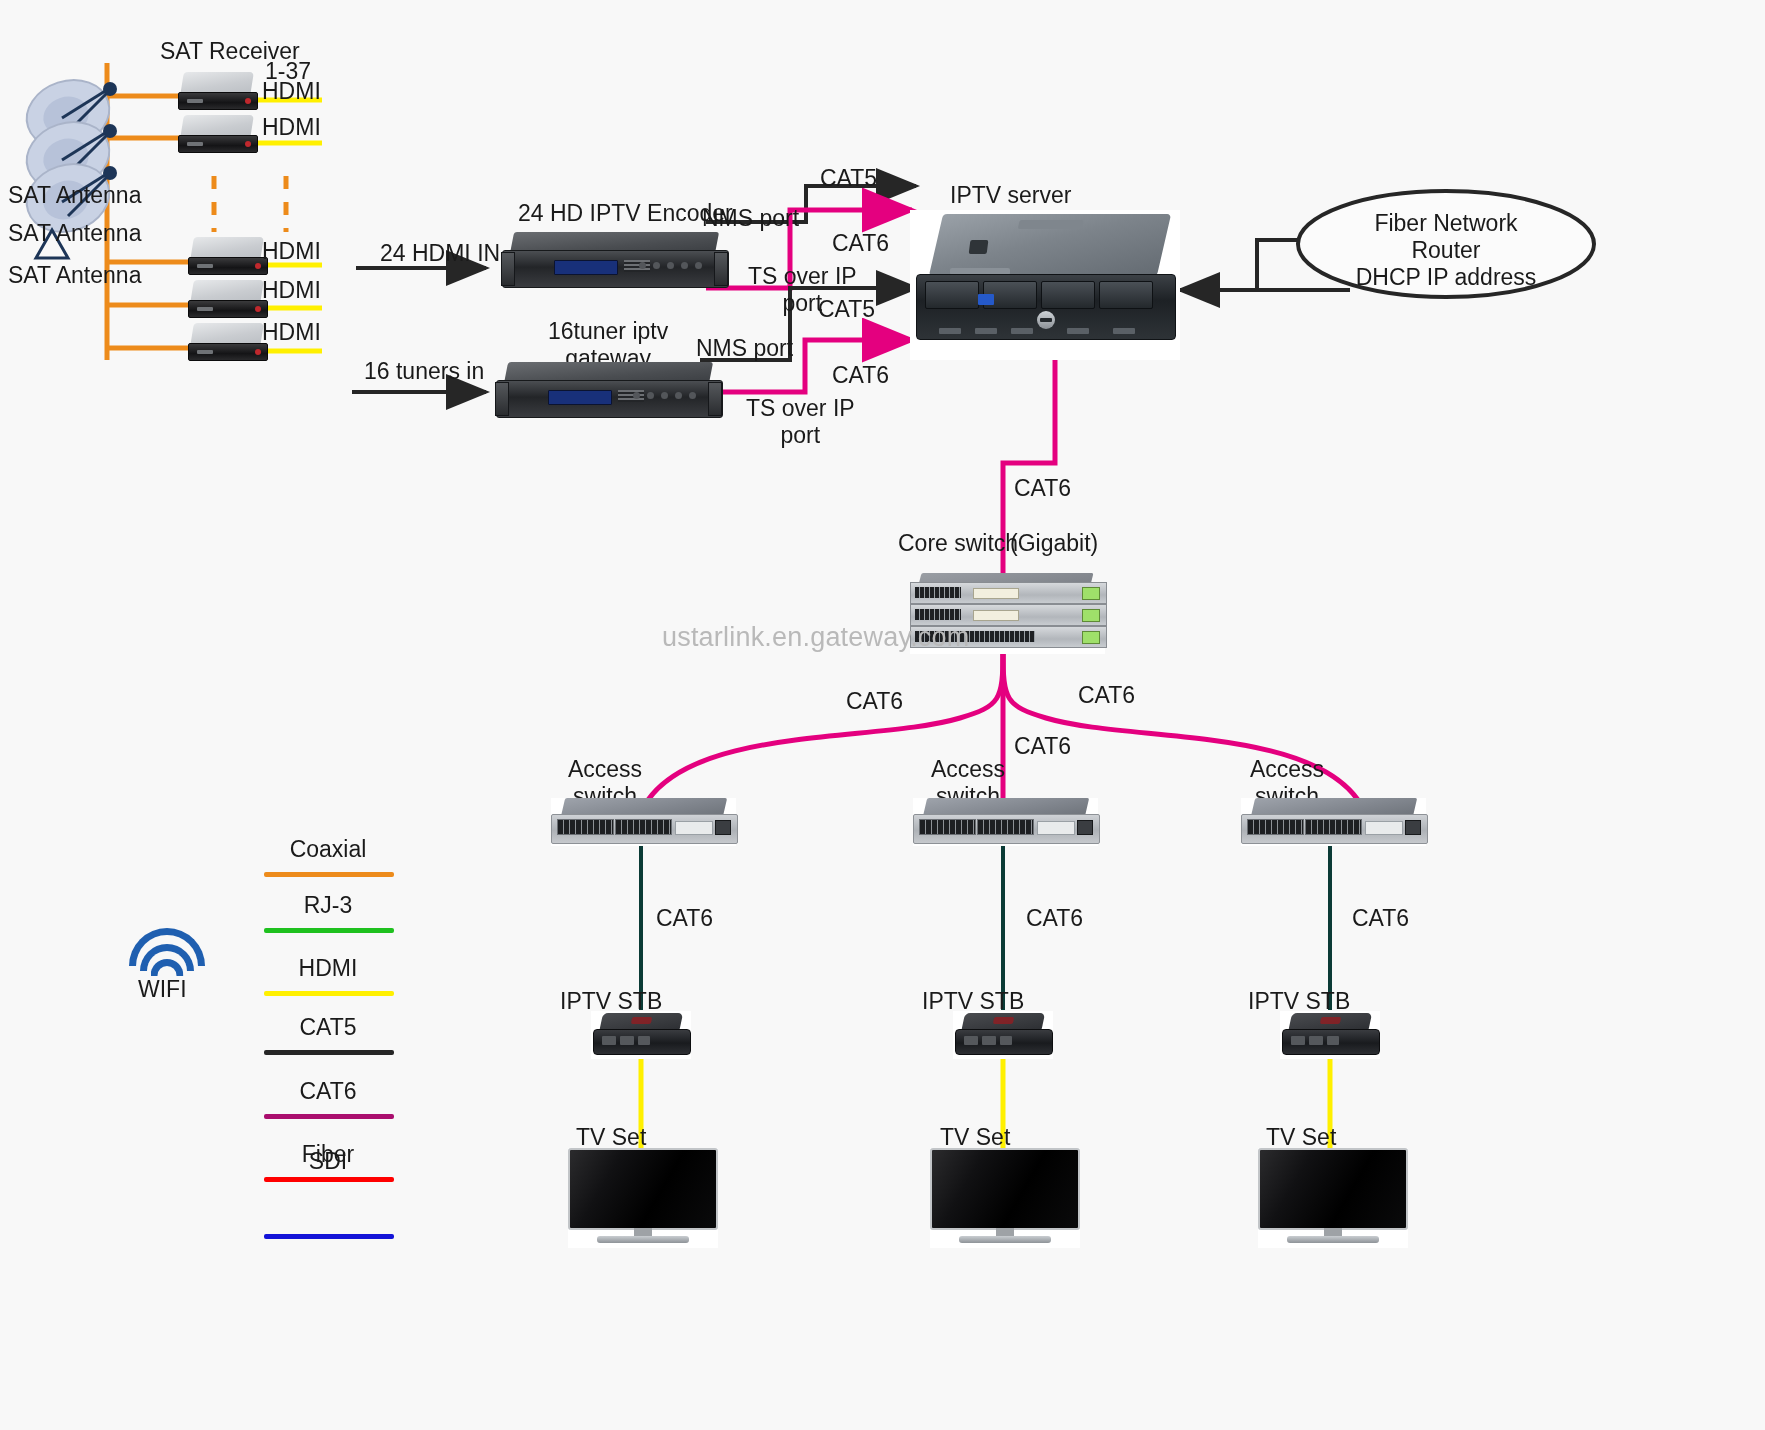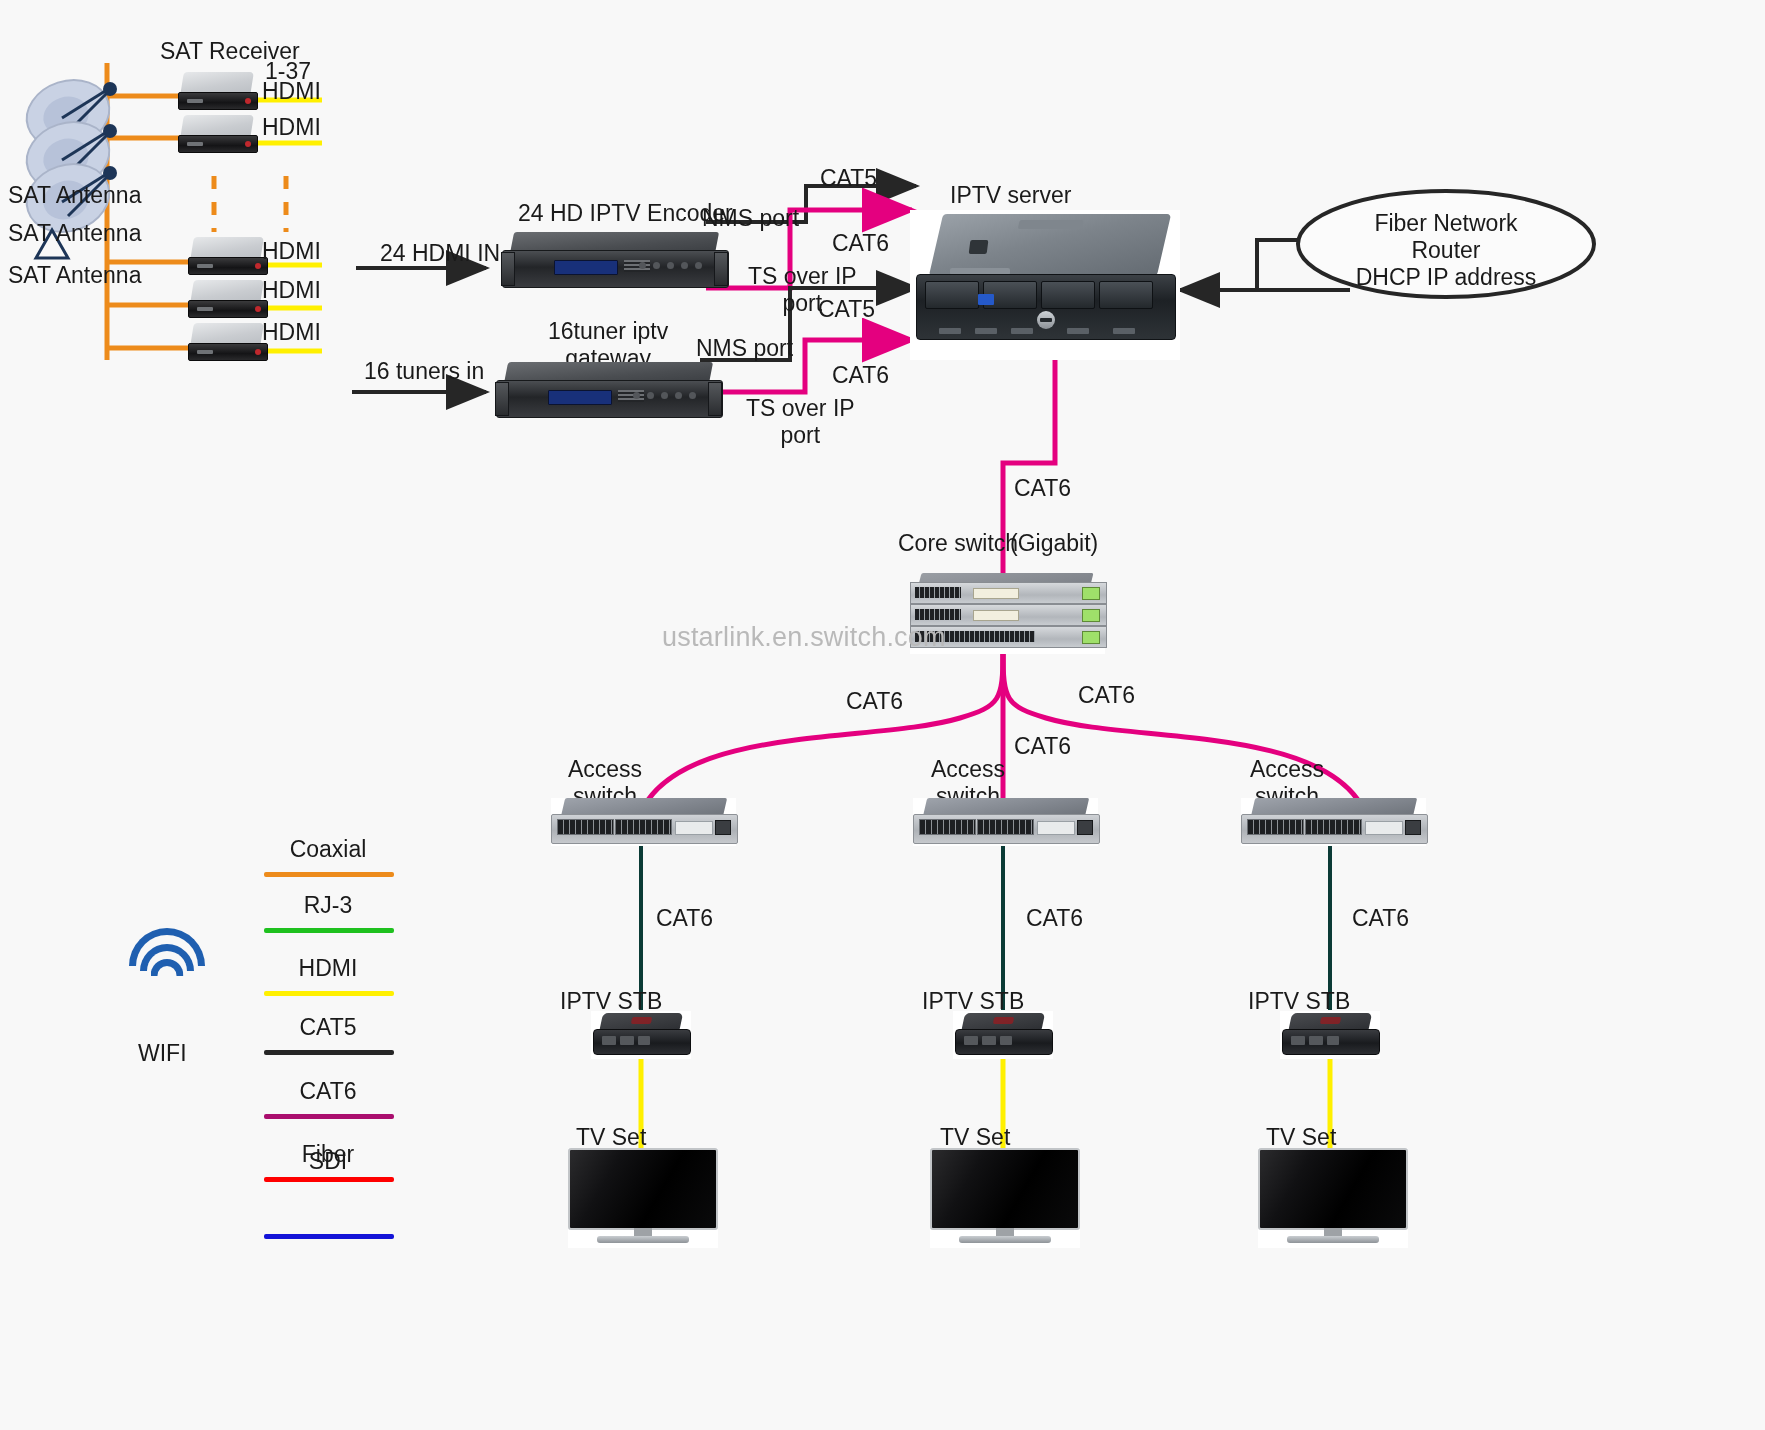--- a/index.html
+++ b/index.html
@@ -327,21 +327,21 @@
         <div class="pp" style="width:46px"></div>
         <div class="tag"></div>
         <div class="gr"></div>
       </div>
     <div class="unit" style="top:44px;">
         <div class="pp" style="width:120px"></div>
         <div class="gr"></div>
       </div>
   </div>
 
-  <div class="wm" style="left:662px;top:622px;">ustarlink.en.switch.com</div>
+  <div class="wm" style="left:662px;top:622px;">ustarlink.en.gateway.com</div>
 
   <div class="lbl" style="left:846px;top:688px;">CAT6</div>
   <div class="lbl c" style="left:540px;top:756px;width:130px;">Access
 switch</div>
   <div class="swi" style="left:551px;top:798px;">
     <div class="stop"></div>
     <div class="sface">
       <div class="ports" style="left:5px;width:55px;"></div>
       <div class="ports" style="left:63px;width:55px;"></div>
       <div class="led" style="left:126px"></div>
@@ -427,21 +427,21 @@
       <div class="panel"></div>
       <div class="neck"></div>
       <div class="base"></div>
     </div>
 
   <div class="wifi" style="left:132px;top:928px;">
     <span class="a1"></span>
       <span class="a2"></span>
       <span class="a3"></span>
   </div>
-  <div class="lbl" style="left:138px;top:1040px;">WIFI</div>
+  <div class="lbl" style="left:138px;top:976px;">WIFI</div>
 
   <div class="lbl c" style="left:262px;top:836px;width:132px;">Coaxial</div>
   <div class="lgline" id="lg0" style="left:264px;top:872px;width:130px;background:#ED8B1B;"></div>
 
   <div class="lbl c" style="left:262px;top:892px;width:132px;">RJ-3</div>
   <div class="lgline" id="lg1" style="left:264px;top:928px;width:130px;background:#1FC11F;"></div>
 
   <div class="lbl c" style="left:262px;top:955px;width:132px;">HDMI</div>
   <div class="lgline" id="lg2" style="left:264px;top:991px;width:130px;background:#FFF000;"></div>
 

